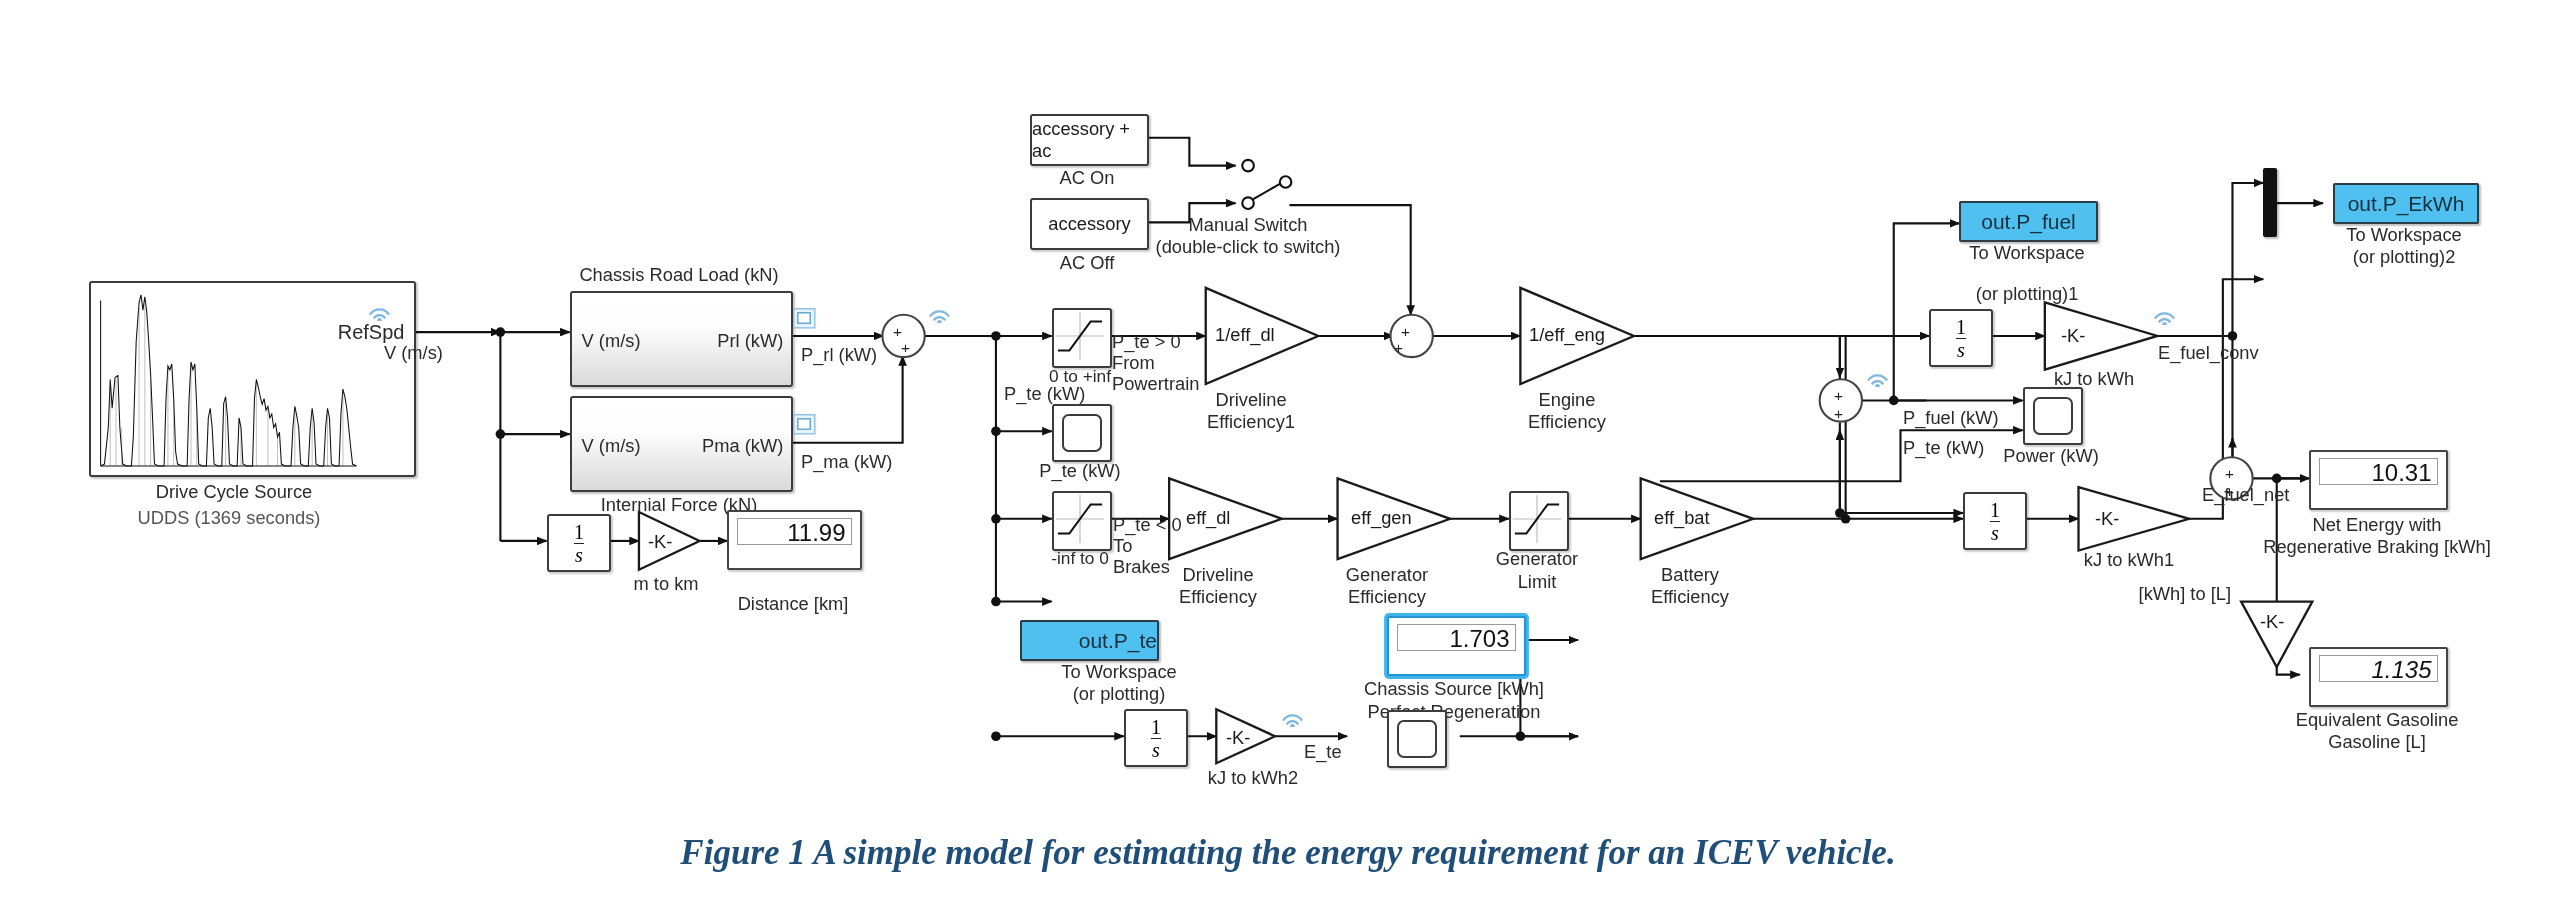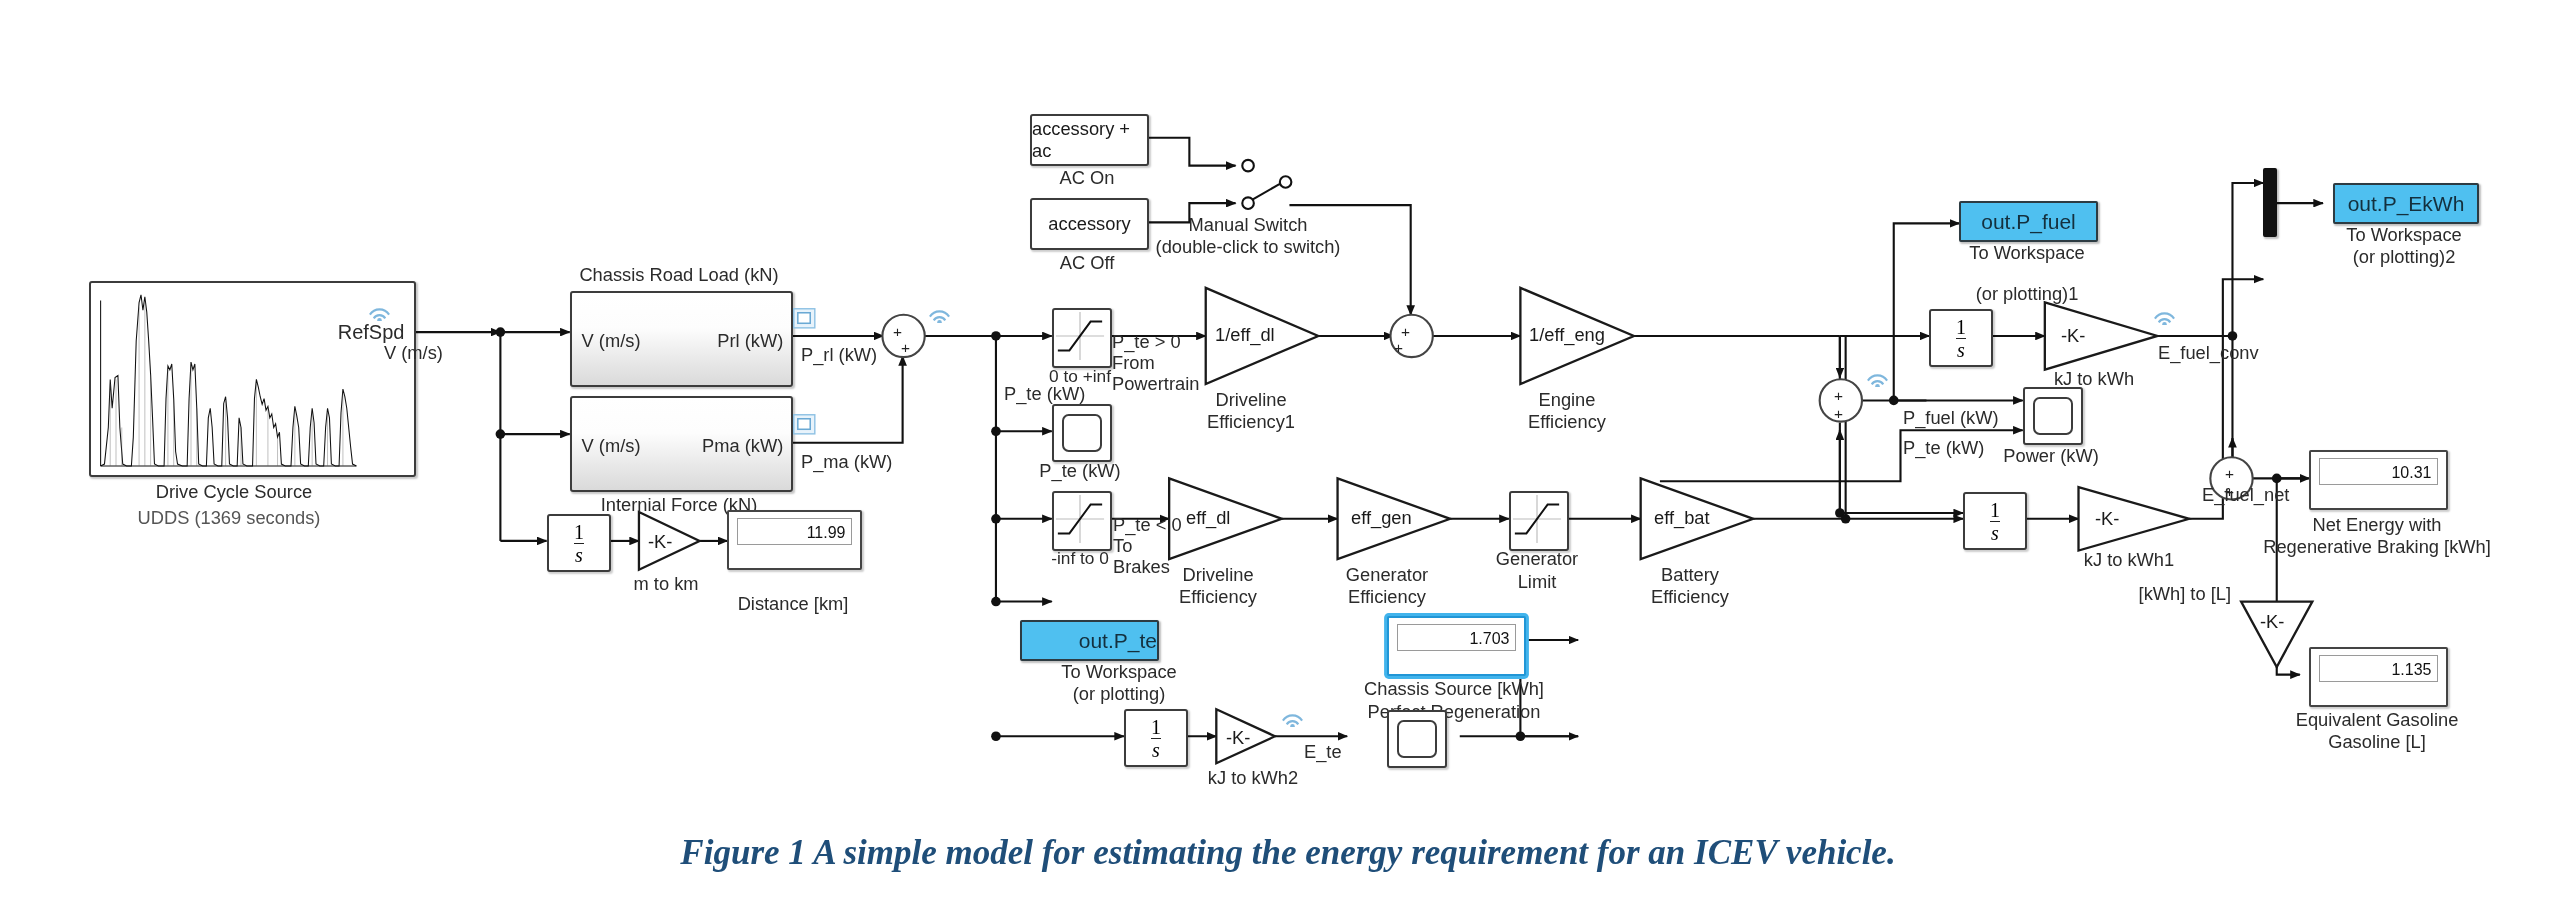--- a/index.html
+++ b/index.html
@@ -18,21 +18,21 @@
 
   
   .wblock{position:absolute;border:2.4px solid #3c3c3c;border-radius:2.9px;background:#fff;
           box-shadow:1.9px 1.9px 1.9px rgba(0,0,0,.2);display:flex;align-items:center;justify-content:center;
           font-size:18.3px;color:#1a1a1a;}
 
   
   .disp{position:absolute;border:2.4px solid #444;border-radius:1.9px;background:#fff;
         box-shadow:1.9px 1.9px 1.9px rgba(0,0,0,.2);}
   .disp .inner{position:absolute;left:7.7px;top:5.8px;right:7.7px;height:27px;border:1.4px solid #9a9a9a;
-        background:#fff;text-align:right;font-size:16px;color:#111;padding-right:5.8px;box-sizing:border-box;line-height:27px;}
+        background:#fff;text-align:right;font-size:24px;color:#111;padding-right:5.8px;box-sizing:border-box;line-height:27px;}
   .disp.hl{border-color:#2196d6;box-shadow:0 0 0 2.9px #42b4ec;}
 
   
   .tows{position:absolute;background:#4fc0f0;border:2.4px solid #2d3b42;border-radius:1.9px;
         display:flex;align-items:center;justify-content:center;font-size:21px;color:#14303e;
         box-shadow:1.9px 1.9px 1.9px rgba(0,0,0,.25);}
 
   
   .scope{position:absolute;border:2.4px solid #3c3c3c;border-radius:2.9px;background:#fff;
          box-shadow:1.9px 1.9px 1.9px rgba(0,0,0,.2);}
@@ -454,21 +454,21 @@
 
 <div class="disp" style="left:2309px;top:450px;width:135px;height:56px;">
   <div class="inner">10.31</div>
 </div>
 <div class="lbl c" style="left:2377px;top:514px;">Net Energy with</div>
 <div class="lbl c" style="left:2377px;top:536px;">Regenerative Braking [kWh]</div>
 
 <div class="gain-lbl" style="left:2260px;top:611px;">-K-</div>
 <div class="lbl r" style="left:2231px;top:583px;">[kWh] to [L]</div>
 
-<div class="disp" style="left:2309px;top:647px;width:135px;height:56px;">
+<div class="disp" style="left:2309px;top:647px;width:135px;height:56px;font-style:italic;">
   <div class="inner">1.135</div>
 </div>
 <div class="lbl c" style="left:2377px;top:709px;">Equivalent Gasoline</div>
 <div class="lbl c" style="left:2377px;top:731px;">Gasoline [L]</div>
 
 <svg style="position:absolute;left:0;top:0;width:2576px;height:925px;pointer-events:none;" viewBox="0 0 2677 961" width="2576" height="925">
   <g stroke="#111" stroke-width="2.2" fill="none">
     <path d="M2366,693 L2366,701 L2390,701" marker-end="url(#ar)"></path>
   </g>
 </svg>

